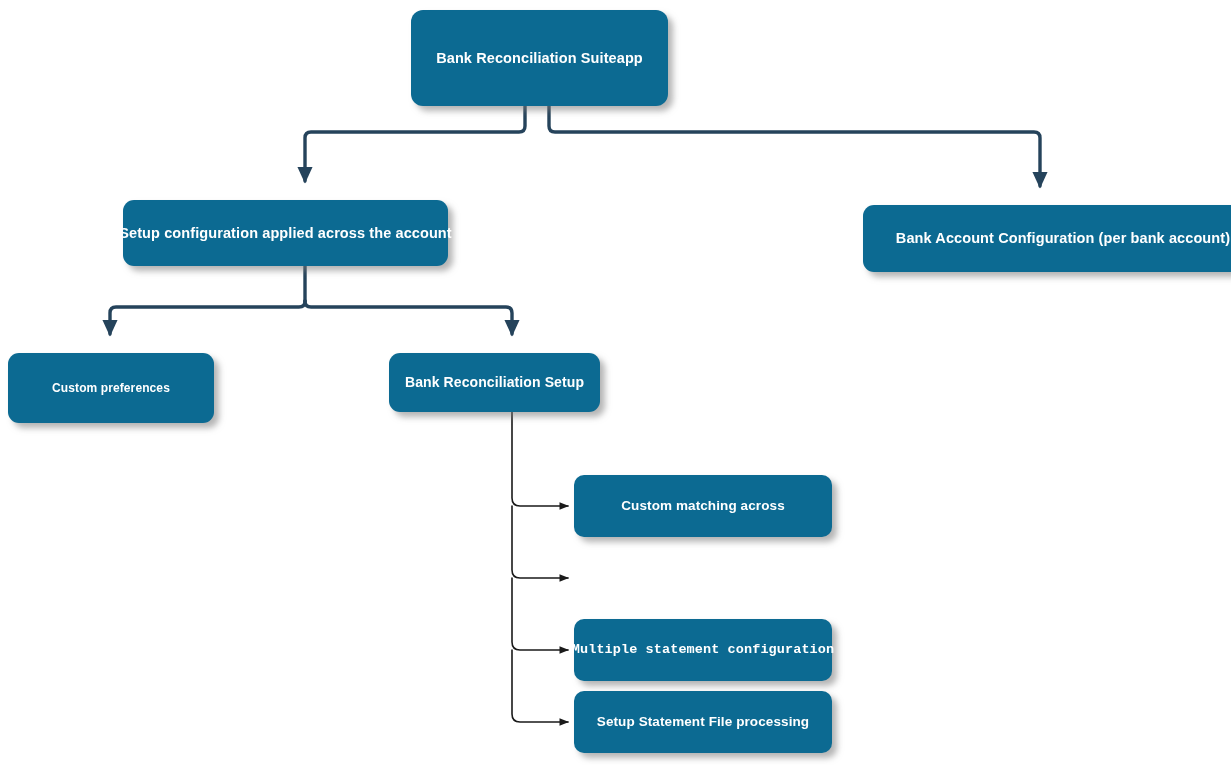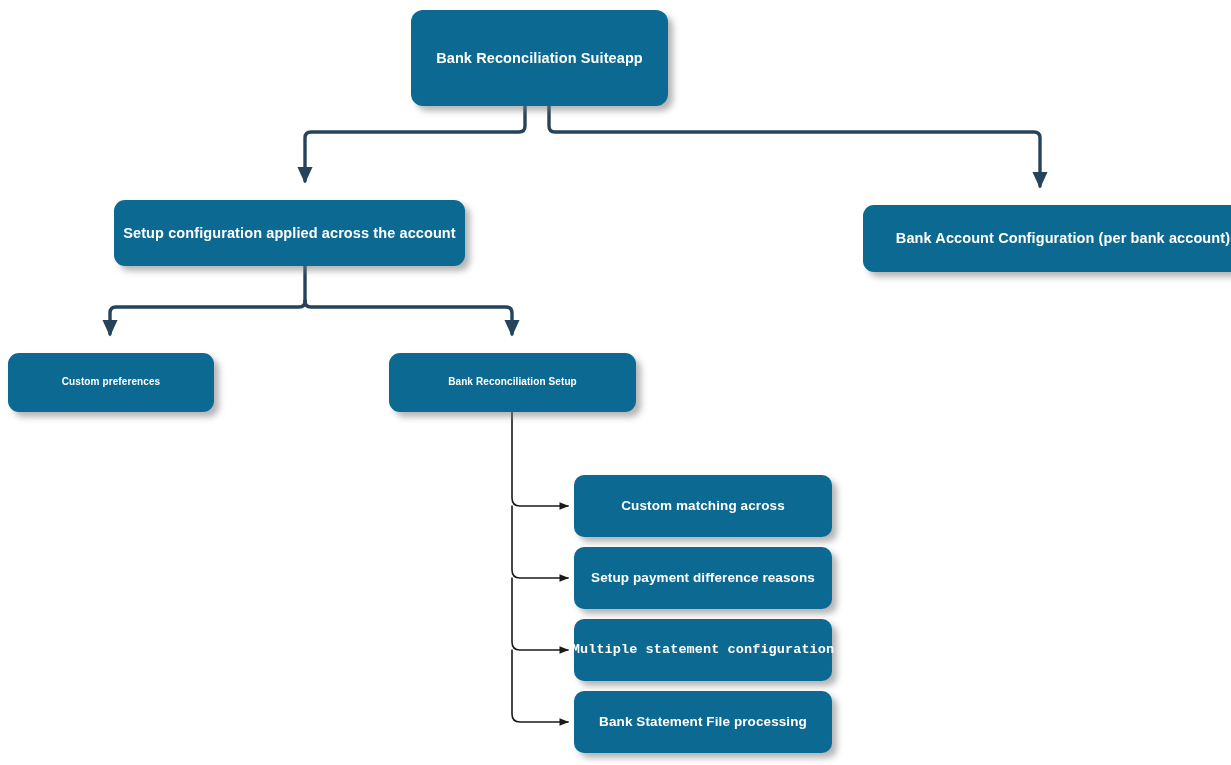--- a/index.html
+++ b/index.html
@@ -48,35 +48,35 @@
     white-space: nowrap;
   }
   
   #node-root {
     left: 411px; top: 10px; width: 257px; height: 96px;
     font-size: 14.5px;
     border-radius: 12px;
   }
   
   #node-setup-config {
-    left: 114px; top: 200px; width: 351px; height: 66px;
+    left: 123px; top: 200px; width: 325px; height: 66px;
     font-size: 14.5px;
   }
   #node-bank-account-config {
     left: 863px; top: 205px; width: 400px; height: 67px;
     font-size: 14.5px;
   }
   
   #node-custom-preferences {
-    left: 8px; top: 353px; width: 206px; height: 59px;
-    font-size: 10px;
+    left: 8px; top: 353px; width: 206px; height: 70px;
+    font-size: 12px;
   }
   #node-bank-rec-setup {
-    left: 389px; top: 353px; width: 247px; height: 59px;
-    font-size: 10px;
+    left: 389px; top: 353px; width: 211px; height: 59px;
+    font-size: 14px;
   }
   
   .leaf {
     left: 574px;
     width: 258px;
     height: 62px;
     font-size: 13.5px;
     border-radius: 10px;
   }
   #leaf-0 { top: 475px; }
@@ -135,25 +135,22 @@
   </div>
 
   <div class="node" id="node-bank-rec-setup">
     <span class="label">Bank Reconciliation Setup</span>
   </div>
 
   <div class="node leaf" id="leaf-0">
     <span class="label">Custom matching across</span>
   </div>
 
-  <div class="node leaf" id="leaf-1">
-    <span class="label">Setup payment difference reasons</span>
-  </div>
 
   <div class="node leaf" id="leaf-2">
     <span class="label">Multiple statement configuration</span>
   </div>
 
   <div class="node leaf" id="leaf-3">
-    <span class="label">Bank Statement File processing</span>
+    <span class="label">Setup Statement File processing</span>
   </div>
 
 </div>
 
 </body></html>

